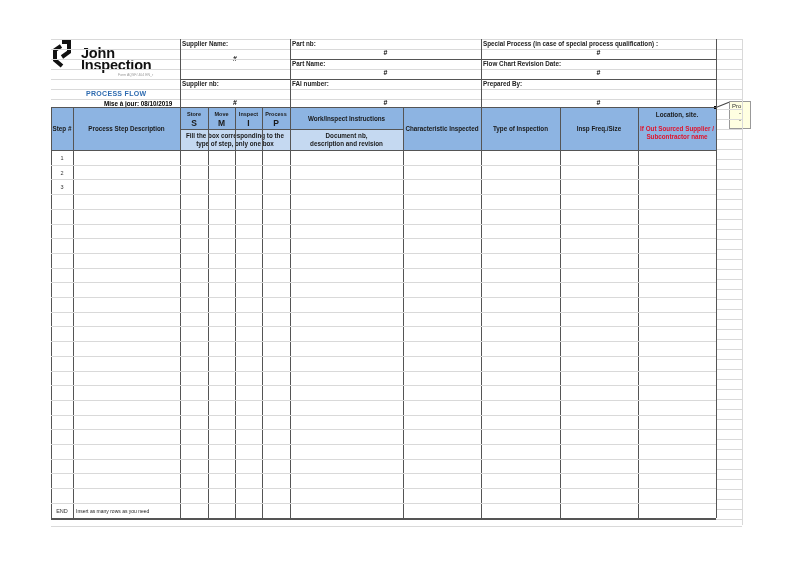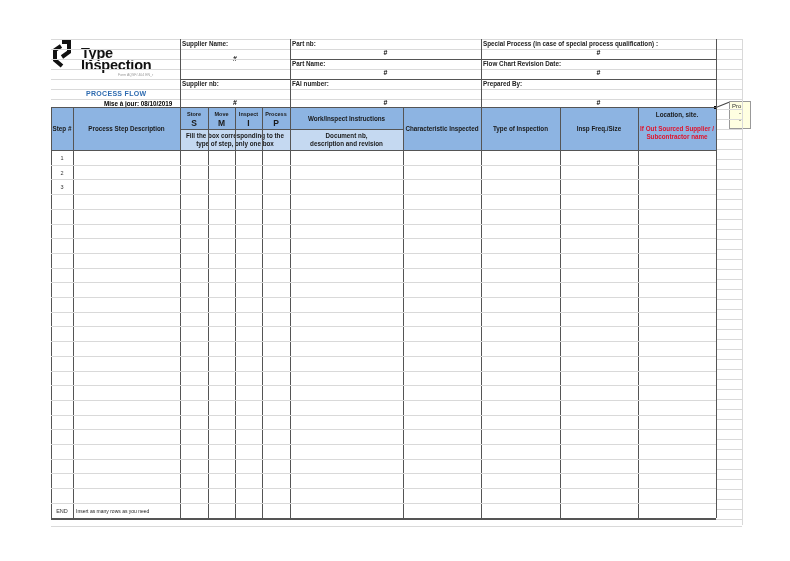--- a/index.html
+++ b/index.html
@@ -21,21 +21,21 @@
 </head>
 <body>
 
 <div class="sheet" id="sheet">
 
   <div class="abs" style="left:52px;top:40px;width:126px;height:40px;">
     <svg width="22" height="30" viewBox="0 0 22 30" style="position:absolute;left:0;top:0;">
       <path d="M10 2 H17 V12 L10 17" fill="none" stroke="#111" stroke-width="4" stroke-linejoin="miter"></path>
       <path d="M9 6 L3 10 V20 L10 26" fill="none" stroke="#111" stroke-width="4" stroke-linejoin="miter"></path>
     </svg>
-    <div class="logo-text" style="position:absolute;left:29px;top:7px;">Type</div>
+    <div class="logo-text" style="position:absolute;left:29px;top:7px;">John</div>
     <div class="logo-text" style="position:absolute;left:29px;top:19px;">Inspection</div>
   </div>
   <div class="abs" style="left:118px;top:73px;font-size:3.5px;color:#999;white-space:nowrap;">Form AQSF/.404 EN_r</div>
 
   <div class="abs" style="left:86px;top:90px;font-size:7px;color:#2e6bb0;font-weight:bold;letter-spacing:0.3px;">PROCESS FLOW</div>
   <div class="abs" style="left:104px;top:100px;font-size:6.3px;font-weight:bold;">Mise à jour: 08/10/2019</div>
 
   <div class="abs lbl" style="left:182px;top:40px;">Supplier Name:</div>
   <div class="abs hash" style="left:180px;top:55px;width:110px;">#</div>
   <div class="abs lbl" style="left:182px;top:80px;">Supplier nb:</div>

